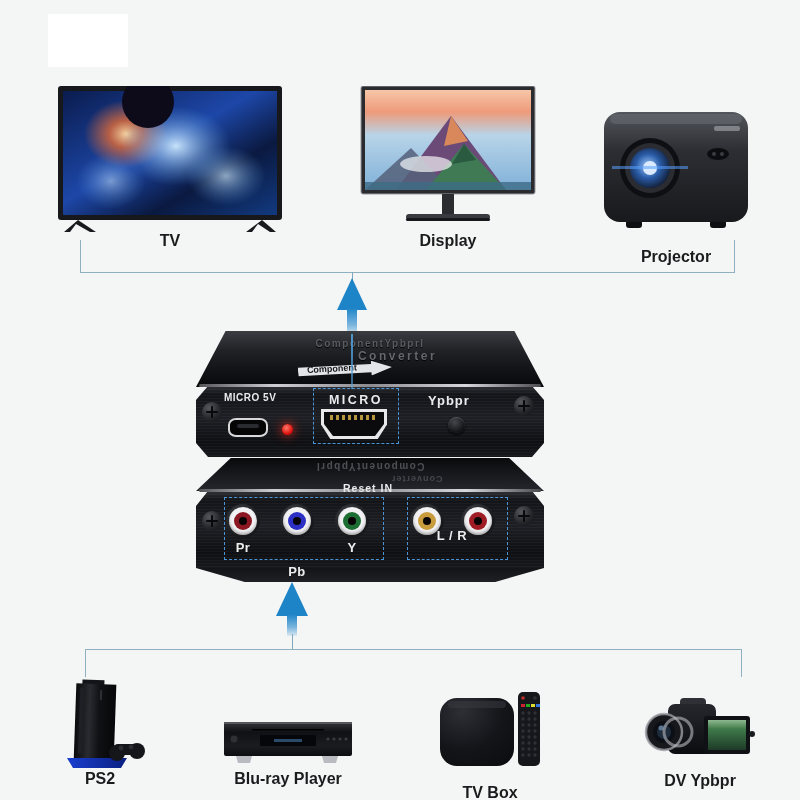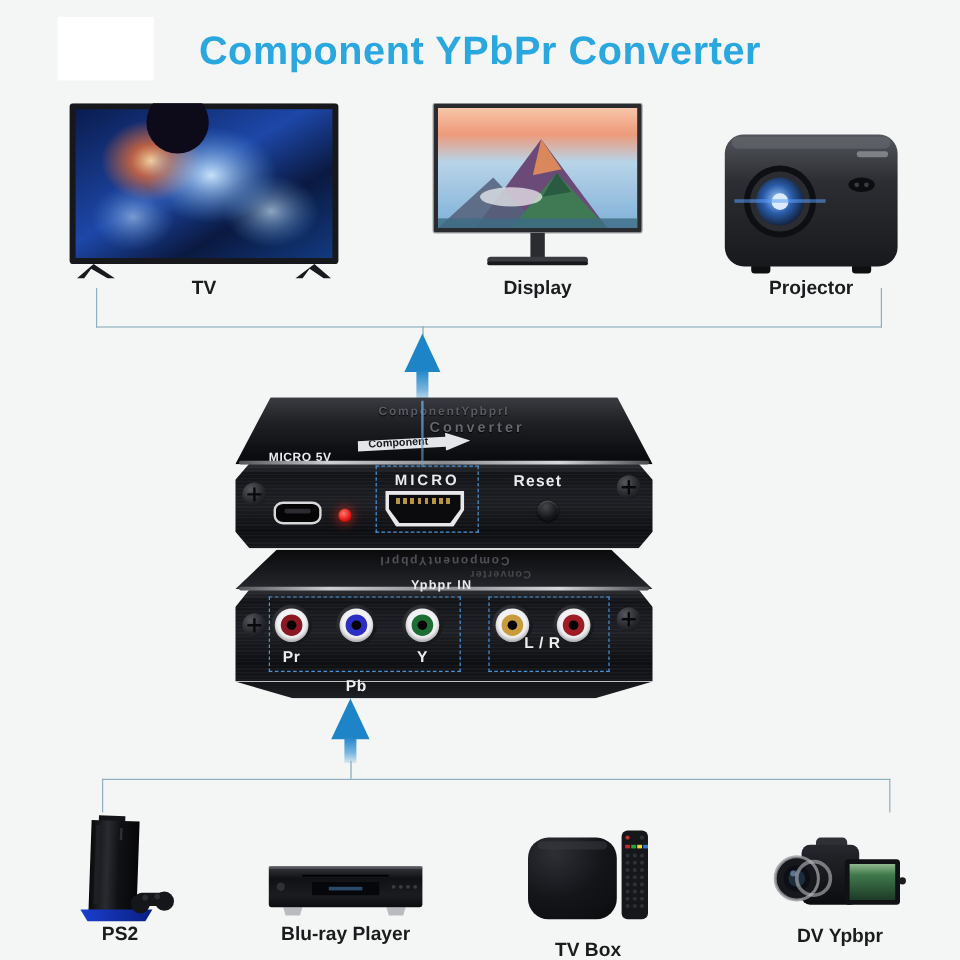--- a/index.html
+++ b/index.html
@@ -102,21 +102,20 @@
   .jack .hole{position:absolute;inset:13px;border-radius:50%;background:#070305;}
   .jack-label{position:absolute;transform:translateX(-50%);font-size:13px;font-weight:700;
               color:#eceded;z-index:6;letter-spacing:.5px;}
 </style>
 </head>
 <body>
 
 <div id="stage">
 
   <div class="abs white-patch"></div>
-  <div class="abs page-title">Component YPbPr Converter</div>
 
   <div class="dev" style="left:356px;top:86px;width:184px;height:164px">
     <svg width="184" height="146" viewBox="0 0 184 146">
       <defs>
         <linearGradient id="sky" x1="0" y1="0" x2="0" y2="1">
           <stop offset="0" stop-color="#f6c6a8"></stop>
             <stop offset=".22" stop-color="#ee9a7a"></stop>
           <stop offset=".45" stop-color="#b8d4e8"></stop>
             <stop offset="1" stop-color="#7fb0d8"></stop>
         </linearGradient>
@@ -190,60 +189,60 @@
       <rect x="116" y="22" width="26" height="5" rx="2" fill="#caccd0" opacity=".45"></rect>
       <circle cx="52" cy="64" r="30" fill="#0e0f12"></circle>
       <circle cx="52" cy="64" r="25" fill="#2a2c31"></circle>
       <circle cx="52" cy="64" r="20" fill="url(#plens)"></circle>
       <circle cx="52" cy="64" r="7" fill="#dceaff"></circle>
       <rect x="14" y="62" width="76" height="3" fill="#5aa0ff" opacity=".55"></rect>
       <ellipse cx="120" cy="50" rx="11" ry="6" fill="#0c0d10"></ellipse>
       <circle cx="116" cy="50" r="2" fill="#3a3c41"></circle>
         <circle cx="124" cy="50" r="2" fill="#3a3c41"></circle>
     </svg>
-    <div class="dev-label" style="top:128px">Projector</div>
+    <div class="dev-label" style="top:144px">Projector</div>
   </div>
 
   <div class="abs bracket-top"></div>
   <div class="abs stem" style="left:352px;top:272px;height:8px"></div>
   <div class="abs arrow-head up-sm" style="left:337px;top:278px"></div>
   <div class="abs arrow-tail" style="left:347px;top:308px;width:10px;height:28px"></div>
   <div class="abs blue-line" style="left:351px;top:334px;height:55px"></div>
 
   <div class="abs u-top1">
     <div class="case-print1">ComponentYpbprI</div>
     <div class="case-print2">Converter</div>
     <div class="case-arrow">
       <span>Component</span>
     </div>
   </div>
   <div class="abs metal-edge" style="left:199px;top:384px;width:342px"></div>
   <div class="abs u-front u-front1"></div>
   <div class="screw" style="left:202px;top:402px"></div>
-  <div class="port-label" style="left:224px;top:376px;font-size:10px;letter-spacing:.5px">MICRO 5V</div>
+  <div class="port-label" style="left:224px;top:392px;font-size:10px;letter-spacing:.5px">MICRO 5V</div>
   <div class="usb-port"></div>
   <div class="led"></div>
   <div class="dashed-box" style="left:313px;top:388px;width:84px;height:54px">
     <div class="port-label" style="left:0;right:0;top:4px;text-align:center;font-size:12.5px;letter-spacing:2.5px">MICRO</div>
   </div>
   <div class="hdmi-outer">
       <div class="hdmi-inner"></div>
     </div>
-  <div class="port-label" style="left:428px;top:393px;font-size:13px;letter-spacing:1px">Reset</div>
+  <div class="port-label" style="left:428px;top:393px;font-size:13px;letter-spacing:1px">Ypbpr</div>
   <div class="reset-btn"></div>
   <div class="screw" style="left:514px;top:396px"></div>
 
   <div class="abs u-top2">
     <div class="case-printf1 flip">ComponentYpbprI</div>
     <div class="case-printf2 flip">Converter</div>
   </div>
   <div class="abs metal-edge" style="left:199px;top:489px;width:342px"></div>
   <div class="abs u-front u-front2"></div>
   <div class="abs u-bottom2"></div>
-  <div class="port-label" style="left:330px;top:482px;width:76px;text-align:center;font-size:10.5px;letter-spacing:1px">Ypbpr IN</div>
+  <div class="port-label" style="left:330px;top:482px;width:76px;text-align:center;font-size:10.5px;letter-spacing:1px">Reset IN</div>
   <div class="dashed-box" style="left:224px;top:497px;width:158px;height:61px"></div>
   <div class="dashed-box" style="left:407px;top:497px;width:99px;height:61px"></div>
   <div class="screw" style="left:202px;top:511px"></div>
   <div class="screw" style="left:514px;top:506px"></div>
 
   <div class="jack" style="left:226px;top:504px">
     <div class="nut"></div>
       <div class="ring"></div>
     <div class="col" style="background: rgb(138, 23, 34);"></div>
       <div class="hole"></div>

